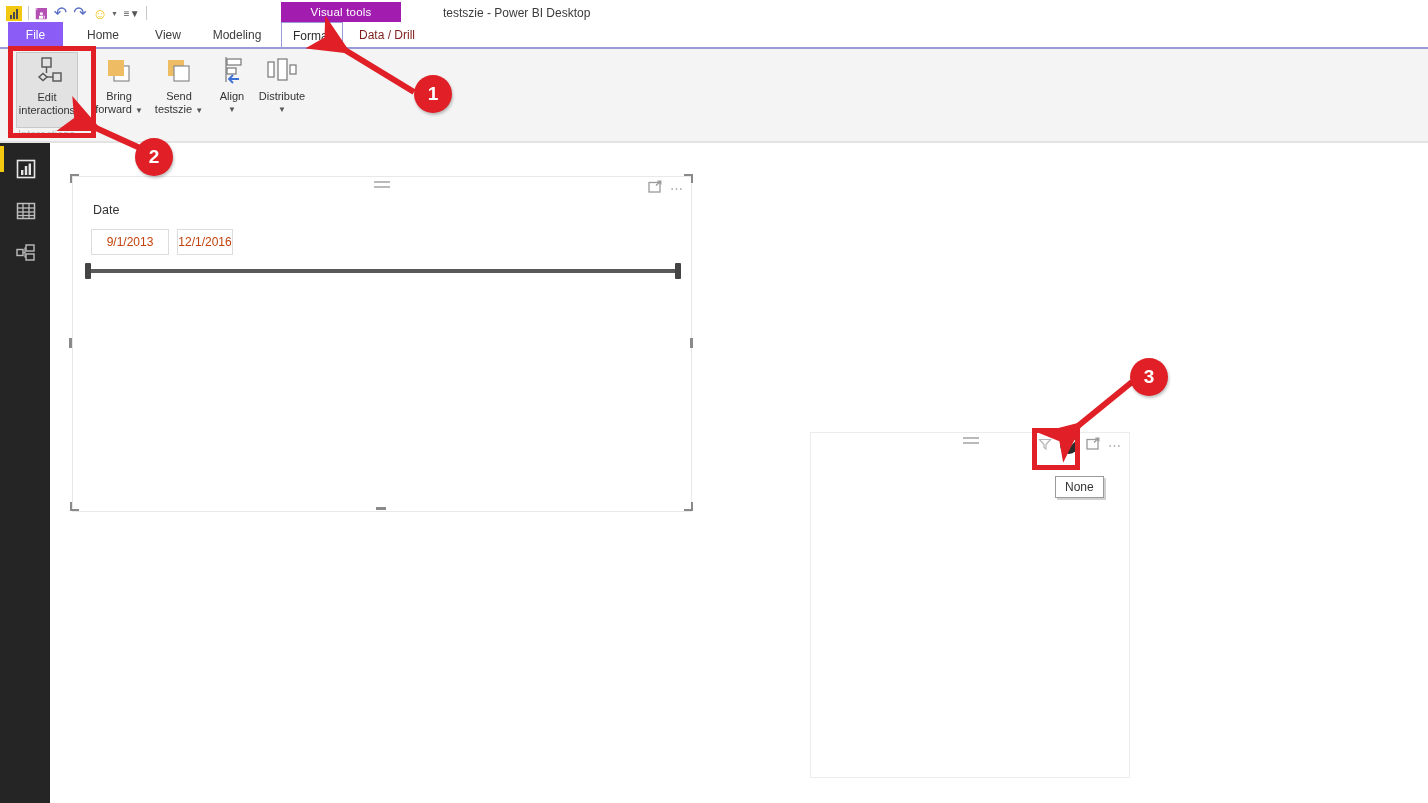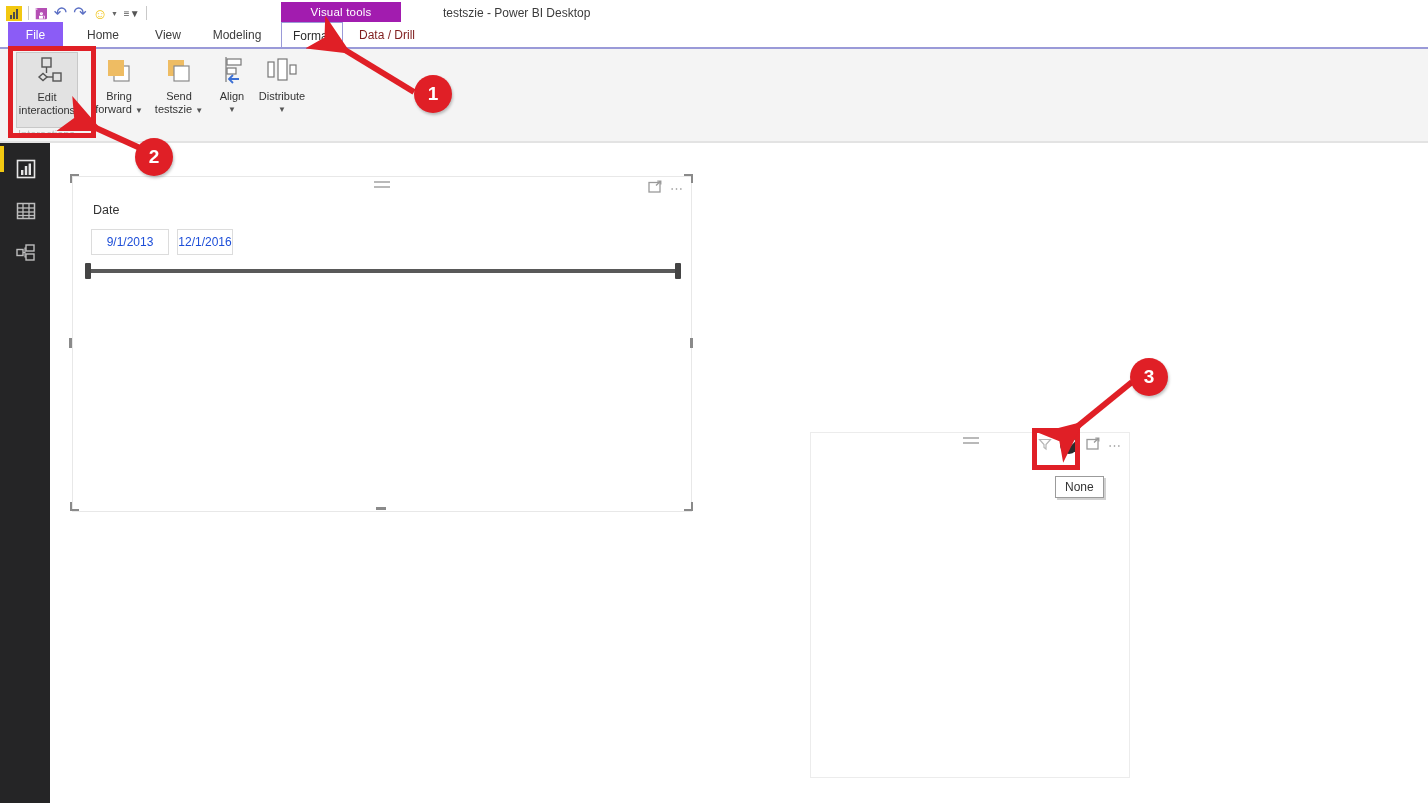--- a/index.html
+++ b/index.html
@@ -243,21 +243,21 @@
     font-size: 12.5px;
     color: #333;
   }
   .date-box {
     position: absolute;
     top: 52px;
     height: 26px;
     border: 1px solid #dcdcdc;
     background: #fff;
     font-size: 12px;
-    color: #1d4ed8;
+    color: #c2410c;
     display: flex;
     align-items: center;
     justify-content: center;
     box-sizing: border-box;
   }
   .date-from { left: 18px; width: 78px; }
   .date-to { left: 104px; width: 56px; }
   .slider-track {
     position: absolute;
     left: 16px; top: 92px;

